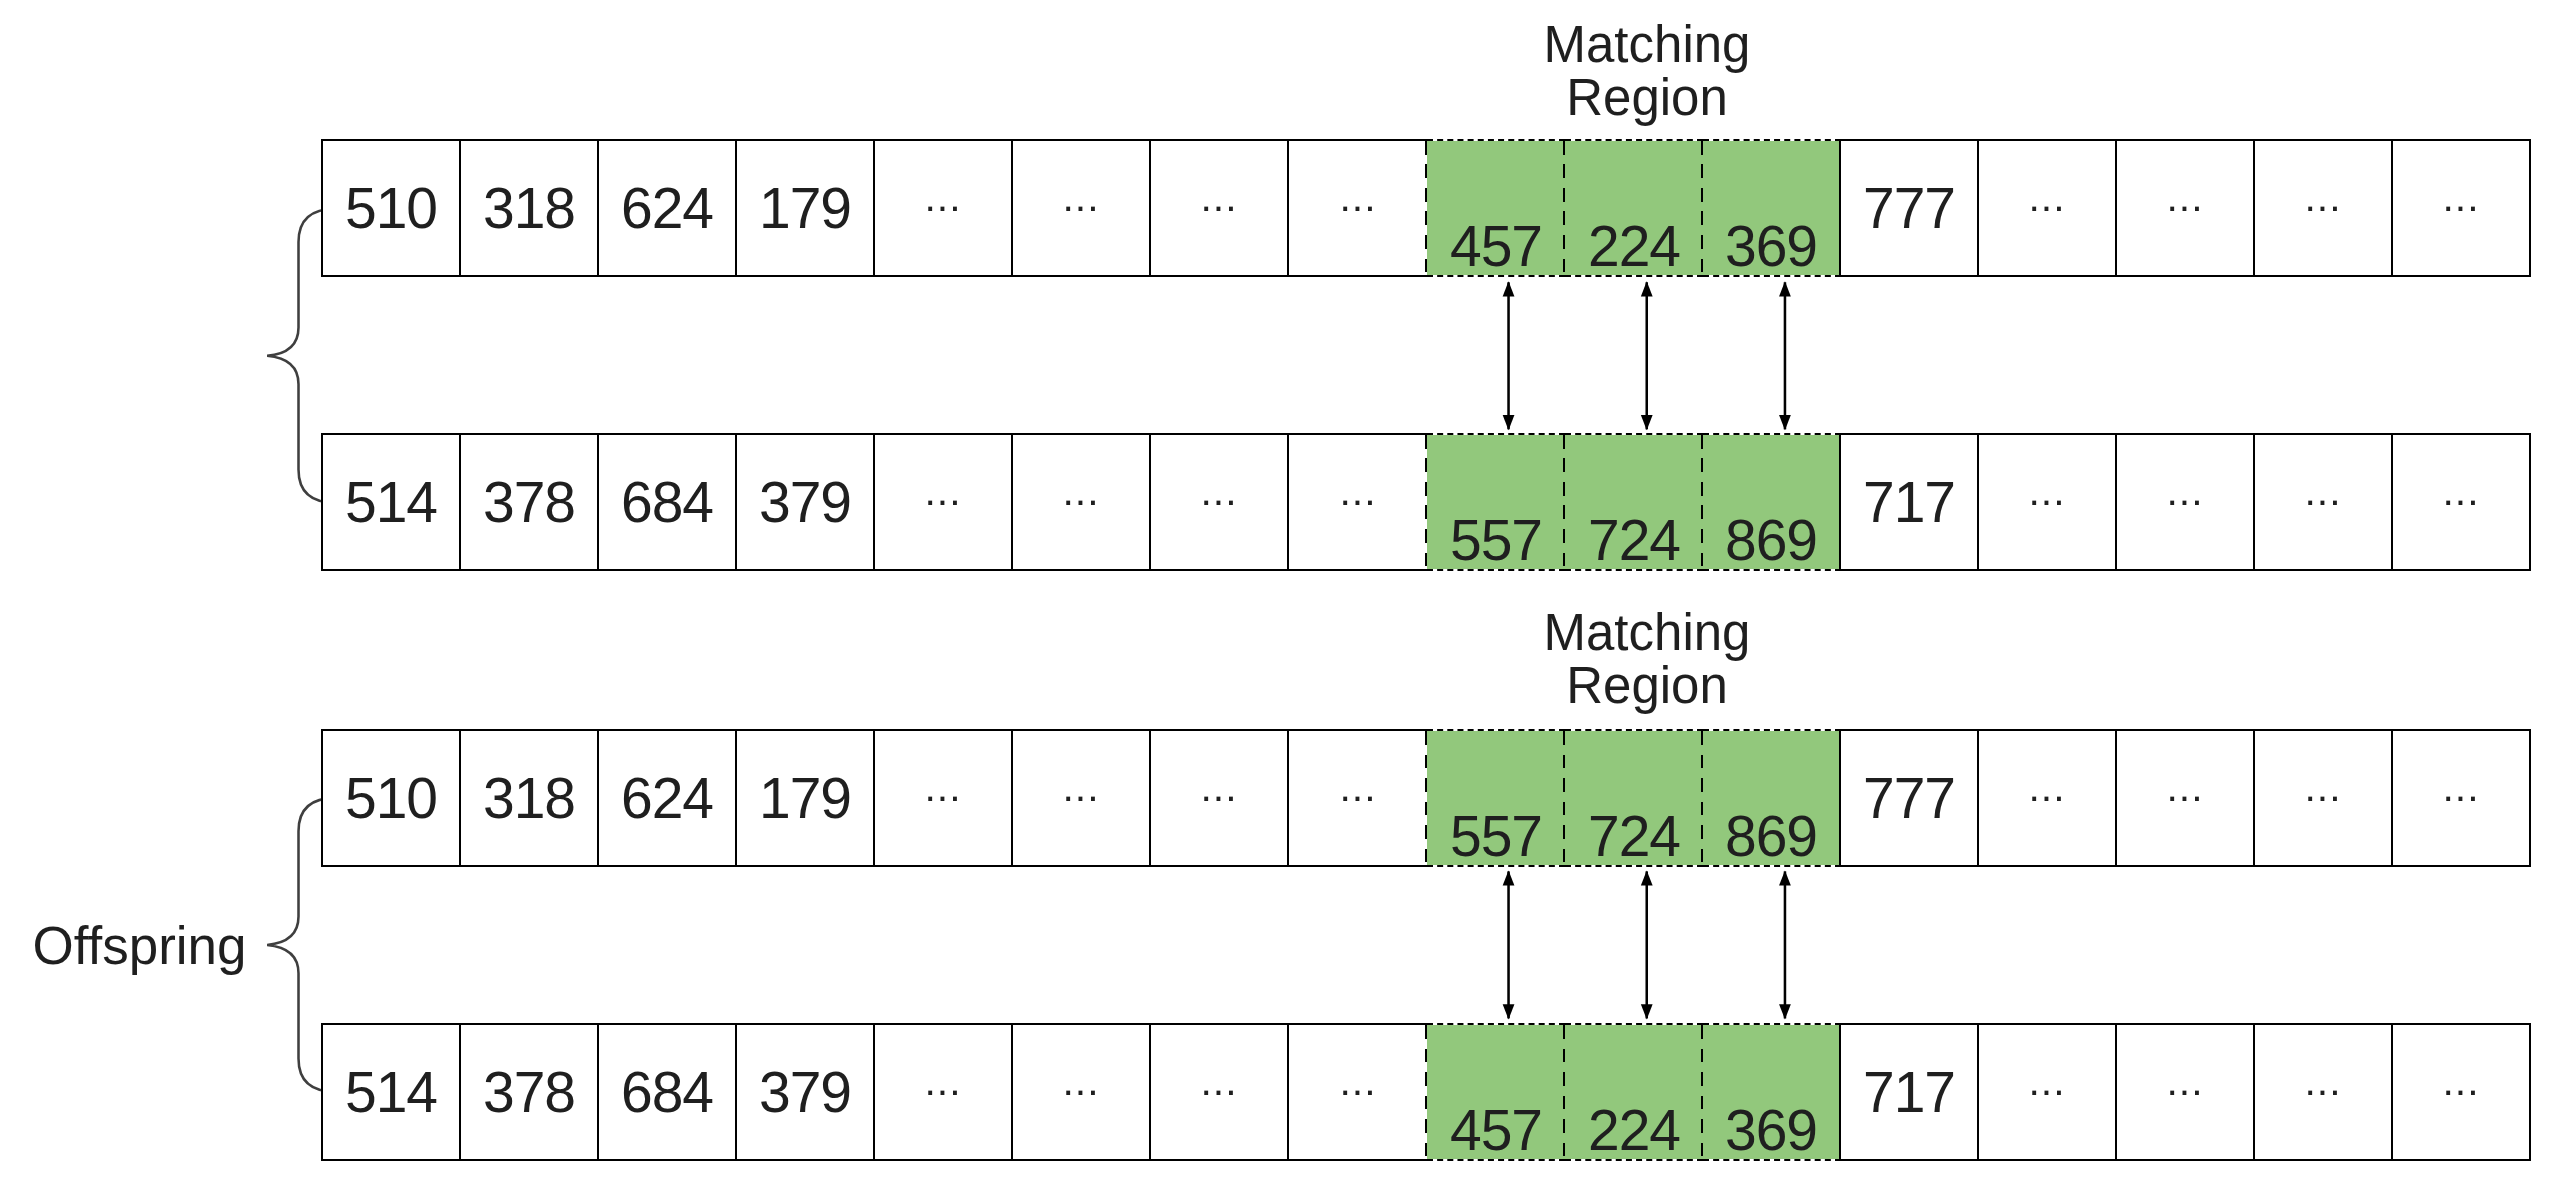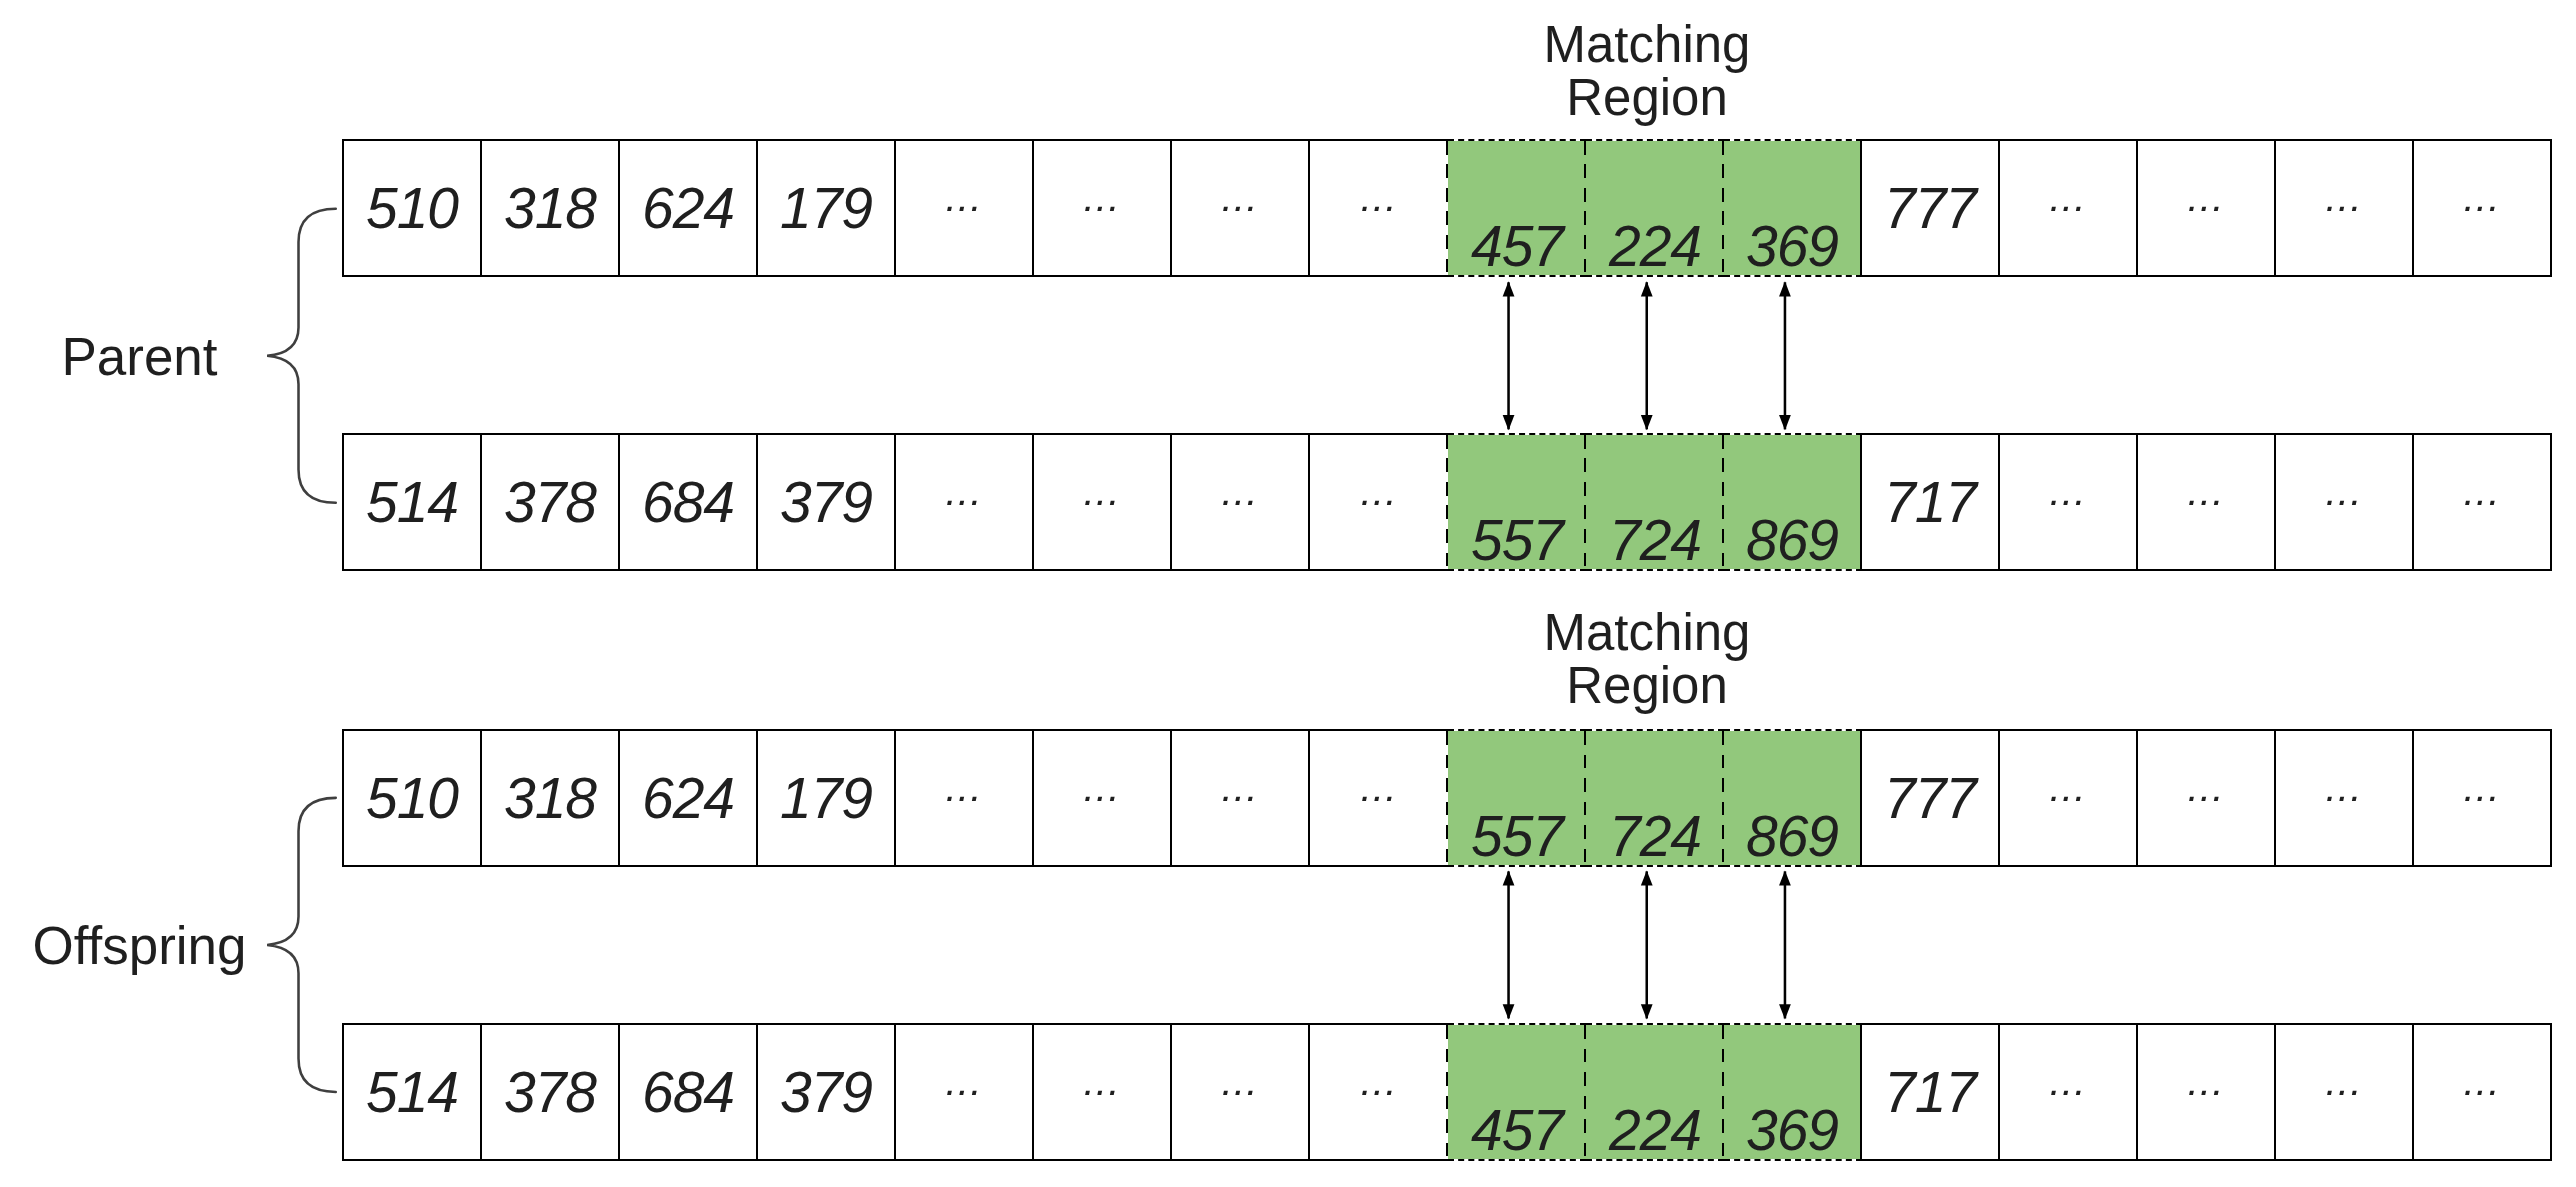--- a/index.html
+++ b/index.html
@@ -24,25 +24,24 @@
     stroke-width: 2.6;
     stroke-linecap: round;
   }
   .arrow-line {
     stroke: var(--line, #000000);
     stroke-width: 2.6;
   }
   
   .row {
     position: absolute;
-    left: 342px;
+    left: 321px;
     height: 138px;
     display: flex;
     border-left: 2.9px solid var(--line, #000);
-    font-style: italic;
   }
   .cell {
     box-sizing: border-box;
     flex: 0 0 138px;
     width: 138px; height: 138px;
     display: flex; align-items: center; justify-content: center;
     background: #ffffff;
     border-top: 2.9px solid var(--line, #000);
     border-bottom: 2.9px solid var(--line, #000);
     border-right: 2px solid var(--line, #000);
@@ -131,21 +130,20 @@
   <div class="matching-label" style="top: 17.7px;">
     <div>Matching</div>
     <div>Region</div>
   </div>
 
   <div class="matching-label" style="top: 606px;">
     <div>Matching</div>
     <div>Region</div>
   </div>
 
-  <div class="group-label" style="top: 327px;">Parent</div>
   <div class="group-label" style="top: 916px;">Offspring</div>
 
   <div class="row" style="top: 139px;">
       <div class="cell">
         <span class="v">510</span>
       </div>
       <div class="cell">
         <span class="v">318</span>
       </div>
       <div class="cell">

